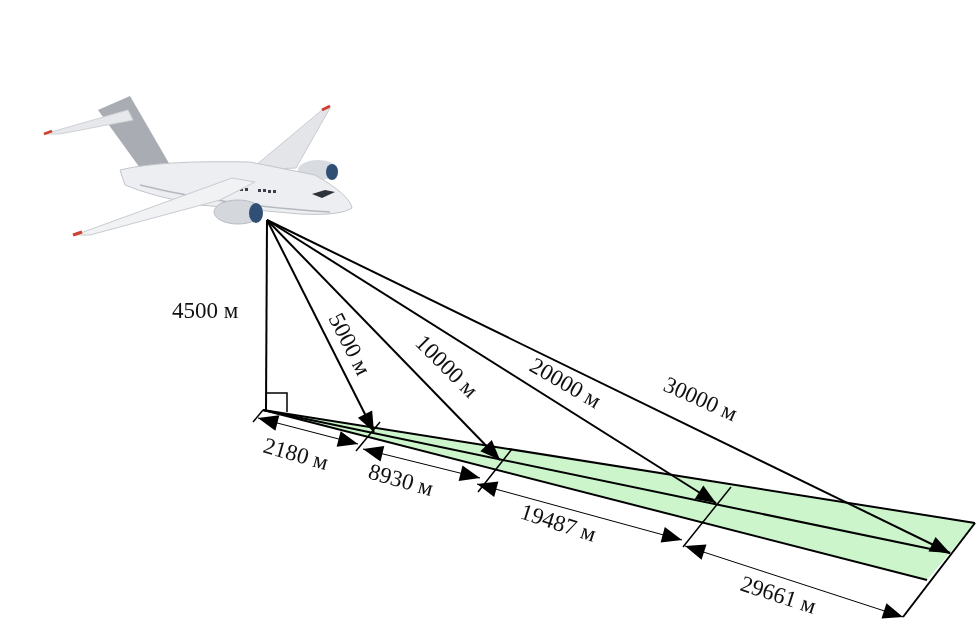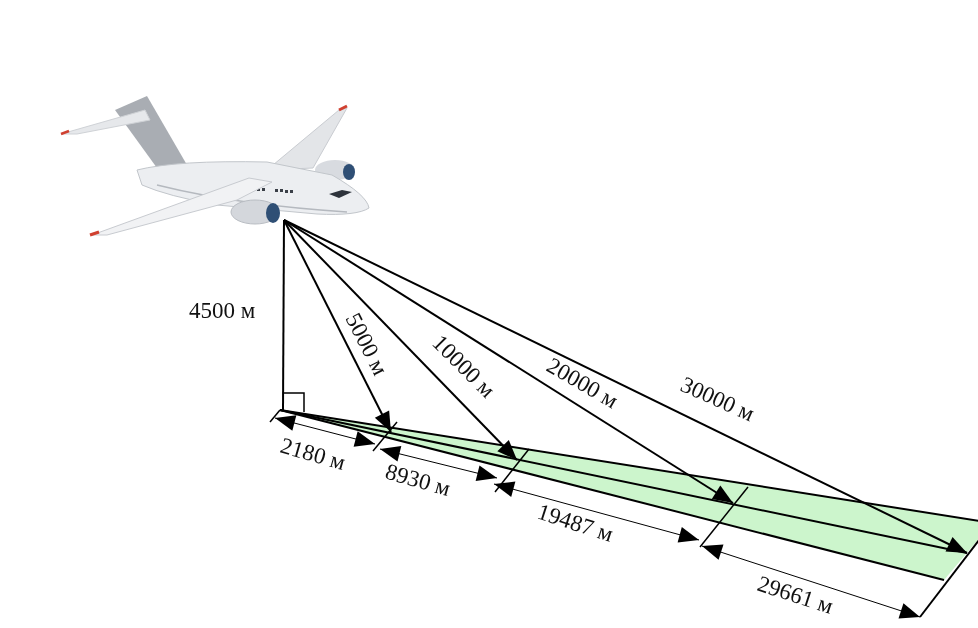--- a/index.html
+++ b/index.html
@@ -1,17 +1,17 @@
 <!DOCTYPE html>
 <html><head>
 <meta charset="utf-8">
 <style>
   html,body{margin:0;padding:0;background:#ffffff;}
   body{width:978px;height:628px;overflow:hidden;position:relative;font-family:"Liberation Serif","DejaVu Serif",serif;}
-  #stage{position:absolute;left:0;top:0;width:777px;height:628px;margin-left:17px;}
+  #stage{position:absolute;left:0;top:0;width:777px;height:628px;}
   svg text{font-family:"Liberation Serif","DejaVu Serif",serif;fill:#111;}
 </style>
 </head>
 <body>
 
 <div id="stage">
 <svg width="978" height="628" viewBox="0 0 978 628" xmlns="http://www.w3.org/2000/svg">
   <defs>
     <marker id="ah" viewBox="0 0 10 10" refX="10" refY="5" markerWidth="7" markerHeight="7" orient="auto-start-reverse" markerUnits="userSpaceOnUse">
       <path d="M0,0 L10,5 L0,10 z" fill="#000"></path>

